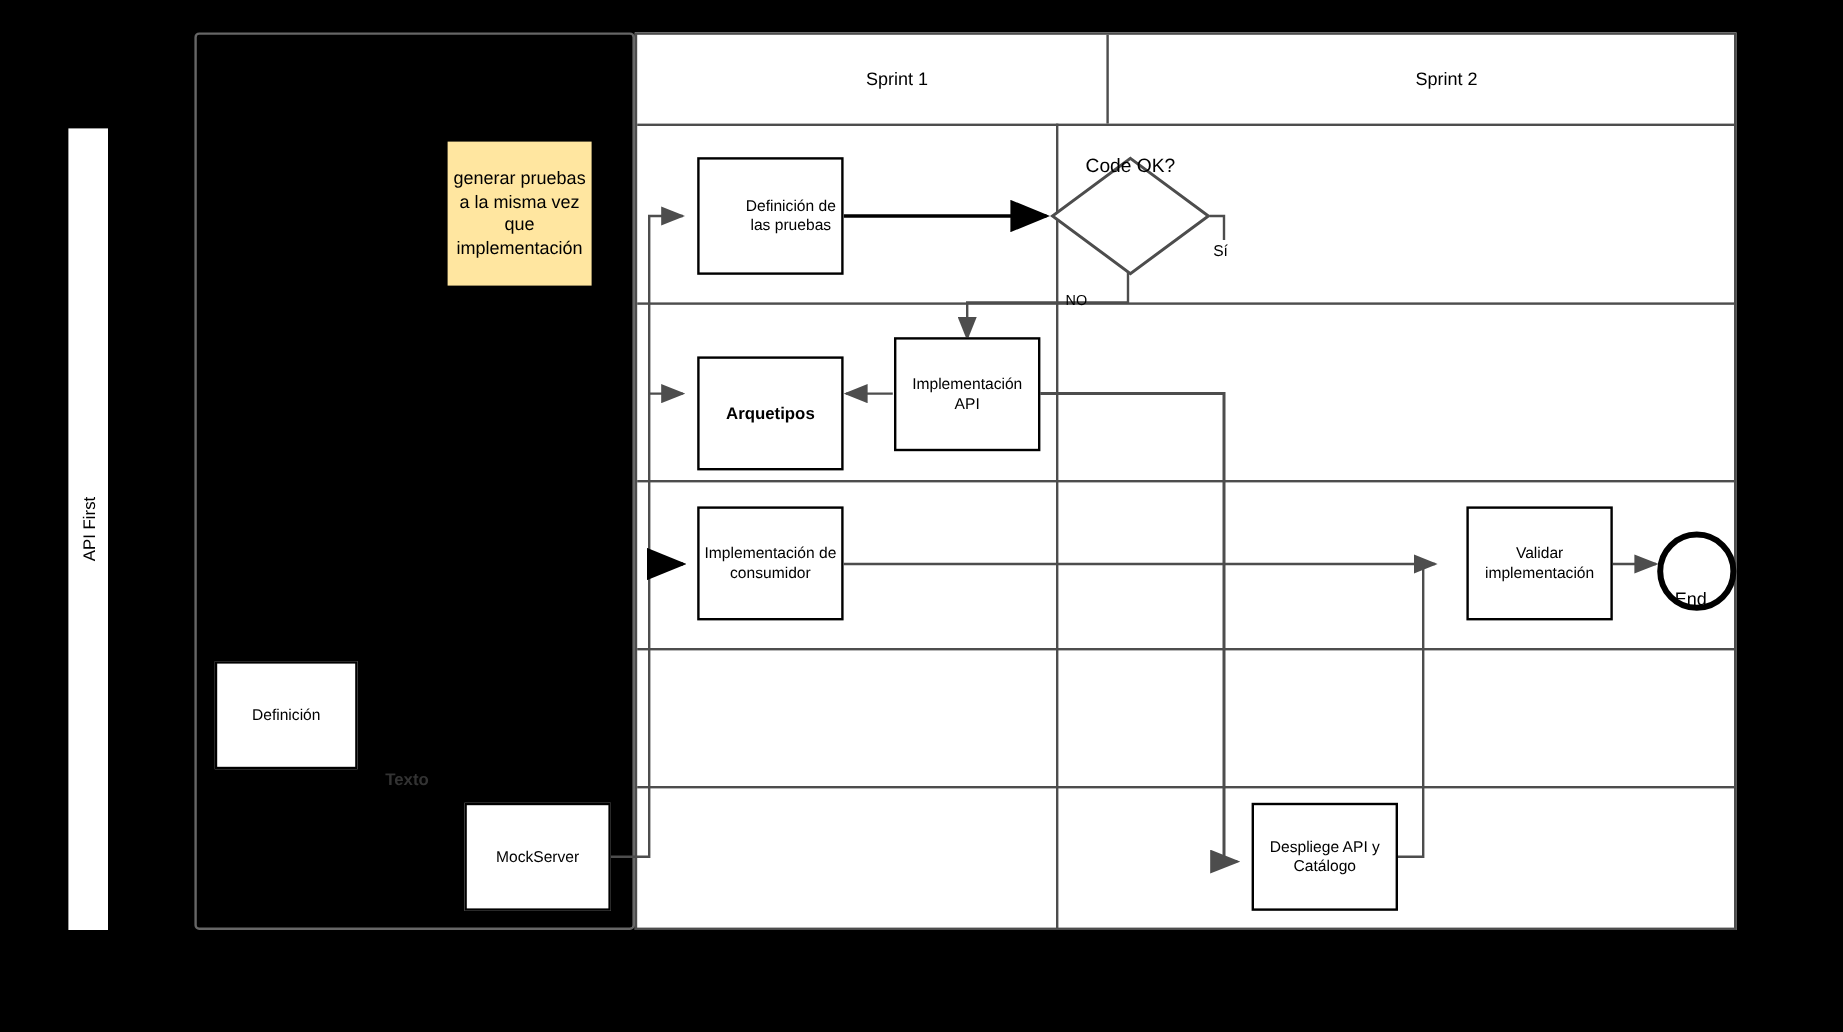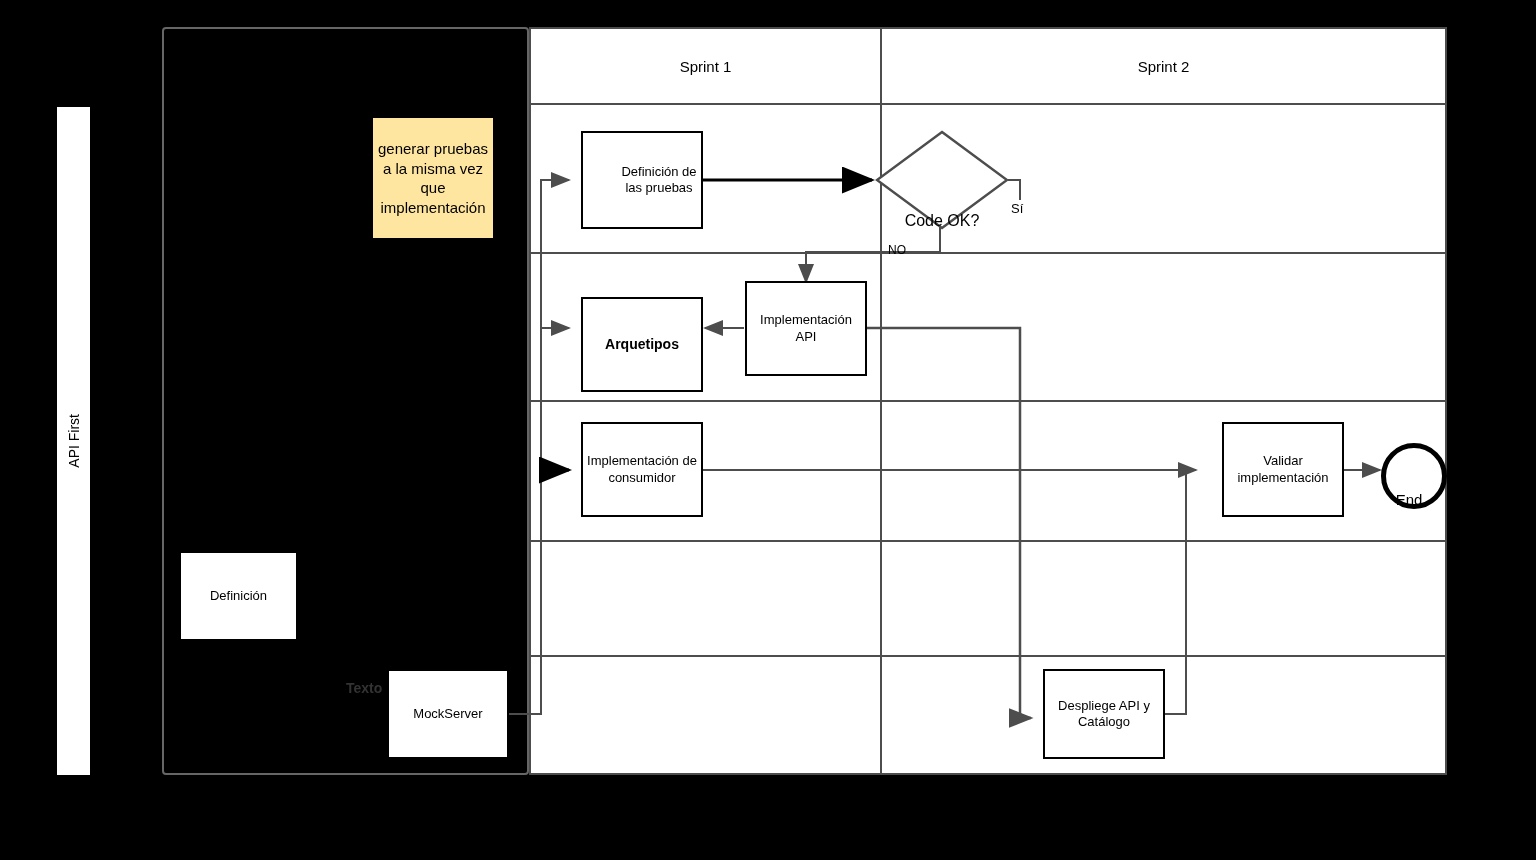--- a/index.html
+++ b/index.html
@@ -19,21 +19,21 @@
   
   .task{background:#fff;border:2px solid #000;display:flex;align-items:center;justify-content:center;text-align:center;font-size:13px;color:#000;line-height:1.25;padding:2px;}
   .task.bold{font-weight:bold;font-size:14px;margin-top:16px;}
 
   
   .note{background:#ffe6a0;border:none;display:flex;align-items:center;justify-content:center;text-align:center;font-size:15px;color:#000;line-height:1.3;padding:3px;}
 
   
   .lanes{background:#fff;border:2px solid #4d4d4d;}
   .lanehdr{border-bottom:2px solid #4d4d4d;display:flex;}
-  .lanehdrcell{display:flex;align-items:center;justify-content:center;font-size:15px;color:#000;}
+  .lanehdrcell{display:flex;align-items:center;justify-content:center;font-size:15px;color:#000;margin-left:42px;}
   .vdiv{position:absolute;background:#4d4d4d;width:2px;}
   .hdiv{position:absolute;background:#4d4d4d;height:2px;}
 
   
   .flab{position:absolute;font-size:12px;font-weight:normal;color:#000;}
   .flab.norm{font-weight:normal;font-size:13px;}
   .grayTxt{position:absolute;font-size:14px;color:#333;font-weight:bold;}
 
   
   .endcirc{position:absolute;border:5px solid #000;border-radius:50%;background:#fff;}
@@ -103,21 +103,21 @@
   </svg>
 
   <div class="abs note" style="left:373px;top:118px;width:120px;height:120px;">
     <span>generar pruebas a la misma vez que implementación</span>
   </div>
 
   <div class="abs task" style="left:179px;top:551px;width:119px;height:90px;">
     <span>Definición</span>
   </div>
 
-  <div class="grayTxt" style="left:321px;top:680px;margin-left:25px;">
+  <div class="grayTxt" style="left:321px;top:641px;">
     <span>Texto</span>
   </div>
 
   <div class="abs task" style="left:387px;top:669px;width:122px;height:90px;">
     <span>MockServer</span>
   </div>
 
   <div class="abs task" style="left:581px;top:131px;width:122px;height:98px;padding-left:36px;">
     <span>Definición de las pruebas</span>
   </div>
@@ -130,21 +130,21 @@
     <span>Implementación API</span>
   </div>
 
   <div class="abs task" style="left:581px;top:422px;width:122px;height:95px;">
     <span>Implementación de consumidor</span>
   </div>
 
   <svg class="abs" style="left:875px;top:130px;width:134px;height:100px;" viewBox="0 0 134 100">
     <polygon points="67,2 132,50 67,98 2,50" fill="#fff" stroke="#4d4d4d" stroke-width="2.5"></polygon>
   </svg>
-  <div class="abs" style="left:875px;top:130px;width:134px;height:100px;display:flex;align-items:flex-end;justify-content:center;">
+  <div class="abs" style="left:875px;top:130px;width:134px;height:100px;display:flex;align-items:flex-start;justify-content:center;">
     <span style="font-size:16px;color:#000;">Code OK?</span>
   </div>
 
   <div class="flab norm" style="left:1011px;top:201px;">
     <span>Sí</span>
   </div>
   <div class="flab" style="left:888px;top:243px;">
     <span>NO</span>
   </div>
 

